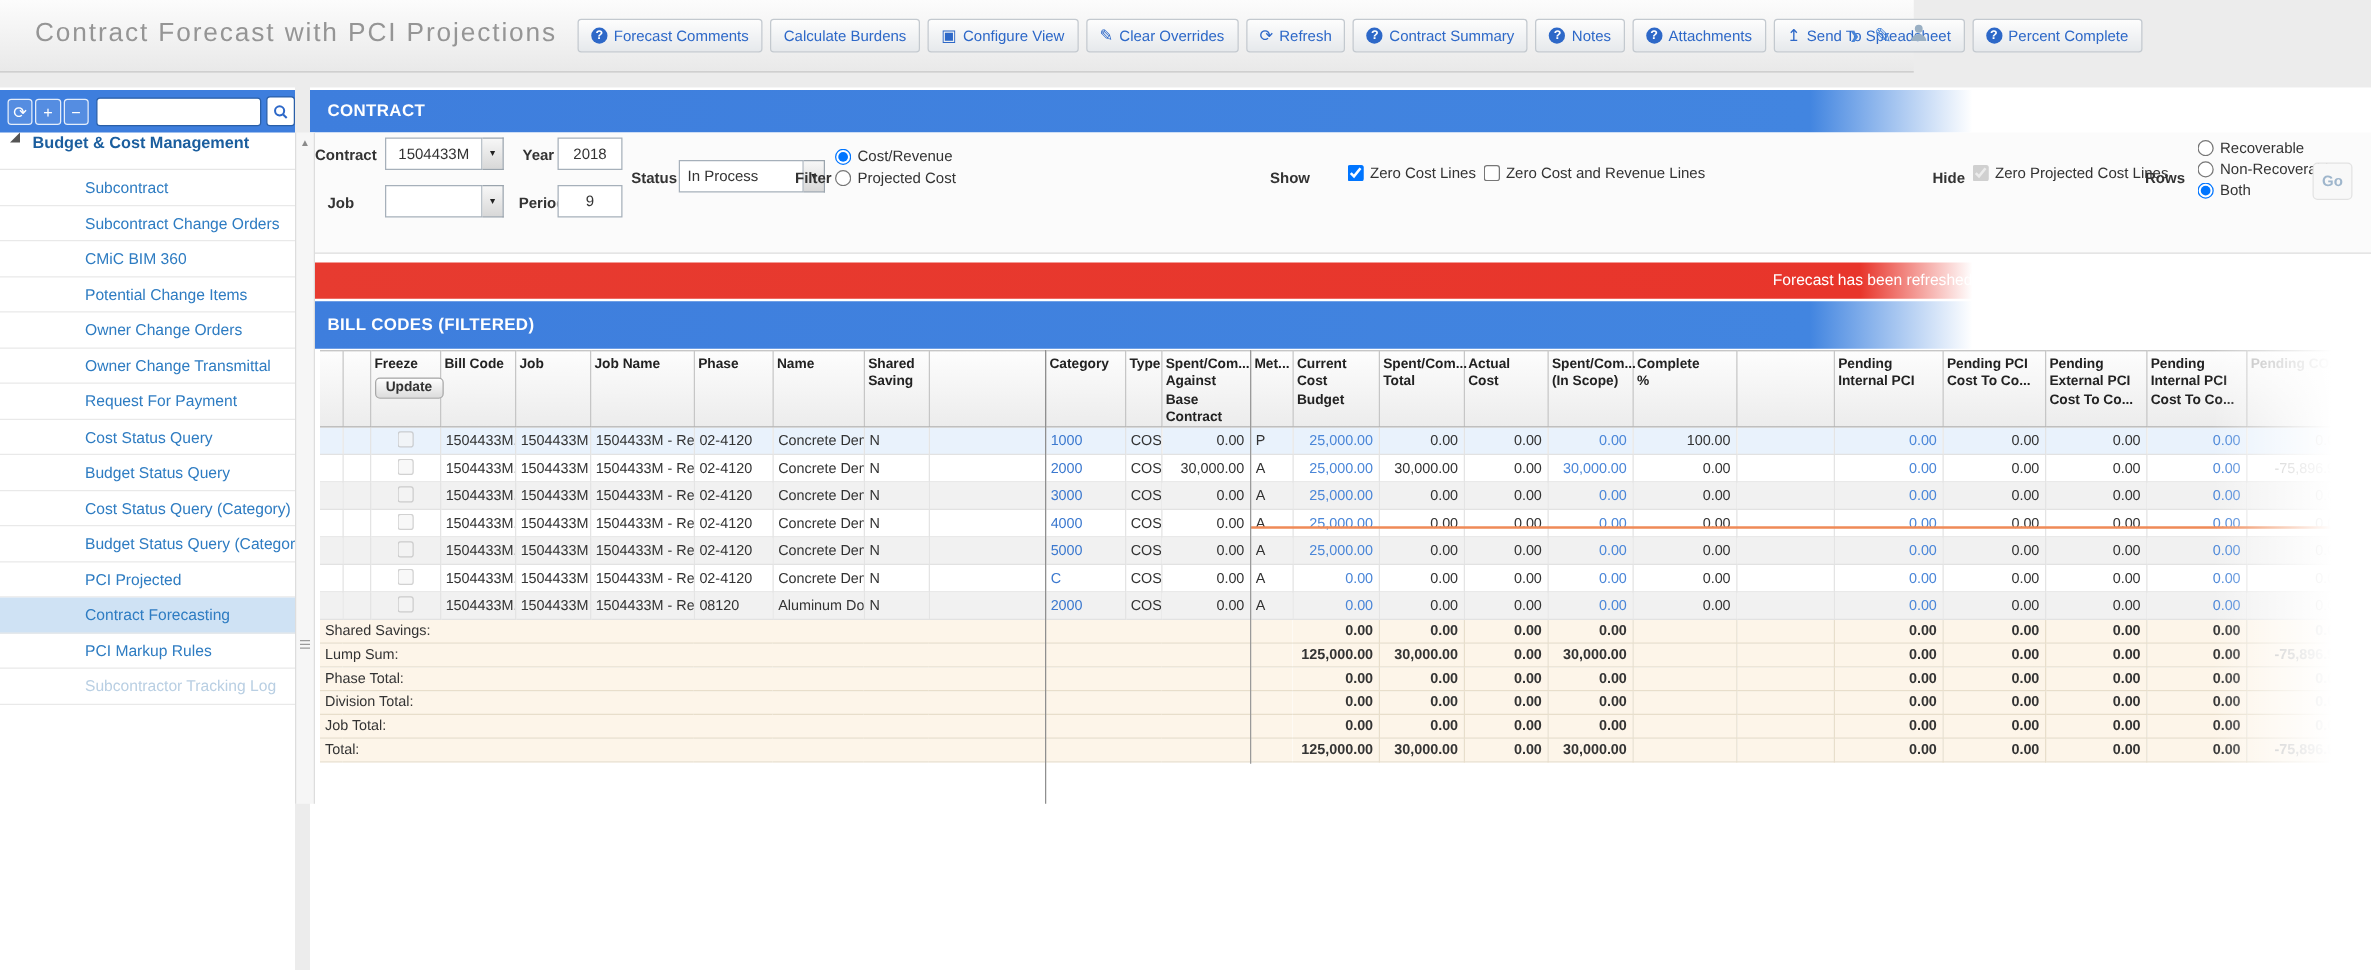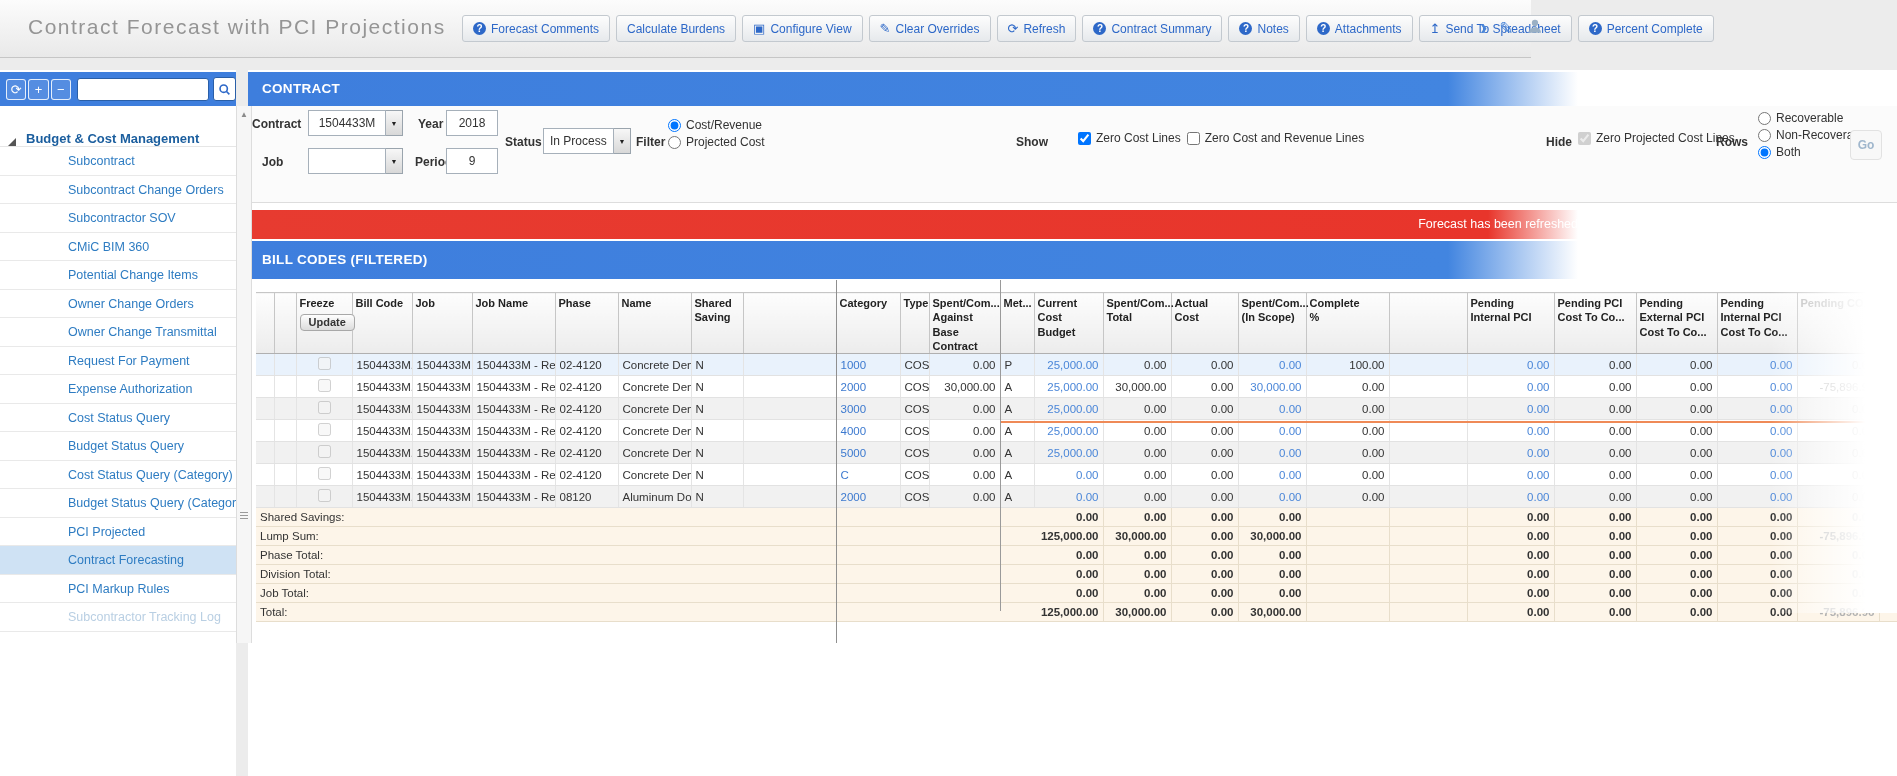--- a/index.html
+++ b/index.html
@@ -25,21 +25,21 @@
   .sidebar { position:absolute; left:0; top:70px; width:236px; height:706px; background:#fff; z-index:10; }
   .side-head { position:absolute; left:0; top:2px; width:236px; height:34px; background:#3e7edd;
                display:flex; align-items:center; padding-left:6px; }
   .sbtn { width:21px; height:21px; margin-right:2px; border:1px solid rgba(255,255,255,.85); border-radius:3px;
           background:rgba(255,255,255,.12); color:#fff; font-size:13px; line-height:19px; text-align:center; cursor:pointer; }
   .side-search { width:132px; height:23px; margin-left:4px; border:1px solid #2a5fa8; border-radius:3px;
                  padding:0 5px; font-size:12px; }
   .side-search-btn { width:24px; height:24px; margin-left:4px; background:#fff; border:1px solid #2a5fa8;
                      border-radius:3px; display:flex; align-items:center; justify-content:center; cursor:pointer; }
   .tree { position:absolute; left:0; top:36px; width:236px; }
-  .tree-root { height:41px; display:flex; align-items:flex-end; padding-left:8px;
+  .tree-root { height:30px; display:flex; align-items:flex-start; padding-left:8px;
                border-bottom:1px solid #e6e6e6; cursor:pointer; }
   .tree-tri { width:0; height:0; border-right:8px solid #555; border-top:8px solid transparent; margin-right:10px; }
   .tree-root span { font-size:13px; font-weight:bold; color:#1b5e9e; }
   .tree-item { height:28.5px; line-height:28.5px; padding-left:68px; font-size:12.5px; color:#2e7cc2;
                border-bottom:1px solid #e9e9e9; cursor:pointer; white-space:nowrap; }
   .tree-item.selected { background:#cfe2f4; }
   .tree-item.disabled { color:#b9cfe3; cursor:default; }
 
   
   .vstrip { position:absolute; left:236px; top:106px; width:16px; height:537px; background:#f6f6f6;
@@ -71,21 +71,21 @@
             background:linear-gradient(#f7f7f7,#d8d8d8); font-size:7px; color:#222; cursor:pointer; }
   .optgroup { position:absolute; display:flex; flex-direction:column; gap:3px; }
   .optrow { display:flex; align-items:center; gap:5px; white-space:nowrap; }
   .optrow input { width:13px; height:13px; margin:0; }
   .cbline { position:absolute; display:flex; align-items:center; gap:6px; white-space:nowrap; }
   .go-btn { position:absolute; left:1602px; top:24px; width:32px; height:30px; border:1px solid #e2e2e2;
             border-radius:4px; background:#f8f8f8; color:#9fb6cc; font-weight:bold; font-size:12px; cursor:pointer; }
 
   
   .table-zone { position:absolute; left:256px; top:280px; width:1641px; z-index:6; }
-  table.bc { border-collapse:collapse; table-layout:fixed; width:1641px; font-size:11.5px; color:#333;margin-top:12px; }
+  table.bc { border-collapse:collapse; table-layout:fixed; width:1641px; font-size:11.5px; color:#333; }
   table.bc th { height:50px; vertical-align:top; text-align:left; padding:3px 3px 0 3px;
                 background:linear-gradient(#fdfdfd,#ececec); border-right:1px solid #c6c6c6;
                 border-bottom:1px solid #b0b0b0; border-top:1px solid #c6c6c6;
                 font-size:11px; font-weight:bold; color:#222; }
   table.bc th .hlabel { white-space:pre-line; line-height:1.3; }
   table.bc th.hgray .hlabel { color:#b5b5b5; }
   .update-btn { margin-top:4px; padding:1px 8px 2px; font-size:11px; font-weight:bold; color:#333;
                 background:linear-gradient(#fefefe,#dcdcdc); border:1px solid #a8a8a8; border-radius:4px; cursor:pointer; }
   table.bc td { height:22px; padding:0 4px; border-right:1px solid #e4e4e4; border-bottom:1px solid #e2e2e2;
                 white-space:nowrap; overflow:hidden; }
@@ -184,27 +184,25 @@
     </div>
   </div>
   <div class="tree">
     <div class="tree-root">
       <span class="tree-tri"></span>
       <span>Budget &amp; Cost Management</span>
     </div>
     <div>
         <div class="tree-item"><span>Subcontract</span></div>
         <div class="tree-item"><span>Subcontract Change Orders</span></div>
-        <div class="tree-item"><span>Subcontractor SOV</span></div>
         <div class="tree-item"><span>CMiC BIM 360</span></div>
         <div class="tree-item"><span>Potential Change Items</span></div>
         <div class="tree-item"><span>Owner Change Orders</span></div>
         <div class="tree-item"><span>Owner Change Transmittal</span></div>
         <div class="tree-item"><span>Request For Payment</span></div>
-        <div class="tree-item"><span>Expense Authorization</span></div>
         <div class="tree-item"><span>Cost Status Query</span></div>
         <div class="tree-item"><span>Budget Status Query</span></div>
         <div class="tree-item"><span>Cost Status Query (Category)</span></div>
         <div class="tree-item"><span>Budget Status Query (Category)</span></div>
         <div class="tree-item"><span>PCI Projected</span></div>
         <div class="tree-item selected"><span>Contract Forecasting</span></div>
         <div class="tree-item"><span>PCI Markup Rules</span></div>
         <div class="tree-item disabled"><span>Subcontractor Tracking Log</span></div>
       </div>
   </div>
@@ -241,21 +239,21 @@
       <div class="fval" style="width:78px"></div>
       <button class="selbtn">▼</button>
     </div>
     <span class="flabel" style="left:167px;top:49px">Period</span>
     <div class="fbox" style="left:198px;top:42px">
       <div class="fval" style="width:52px">9</div>
     </div>
 
     <span class="flabel" style="left:257px;top:29px">Status</span>
     <div class="fbox" style="left:295px;top:22px">
-      <div class="fval left" style="width:71px">In Process</div>
+      <div class="fval left" style="width:100px">In Process</div>
       <button class="selbtn">▼</button>
     </div>
 
     <span class="flabel" style="left:388px;top:29px">Filter</span>
     <div class="optgroup" style="left:420px;top:12px">
         <label class="optrow">
           <input type="radio" name="filter" checked="" style="">
           <span>Cost/Revenue</span>
         </label>
         <label class="optrow">

